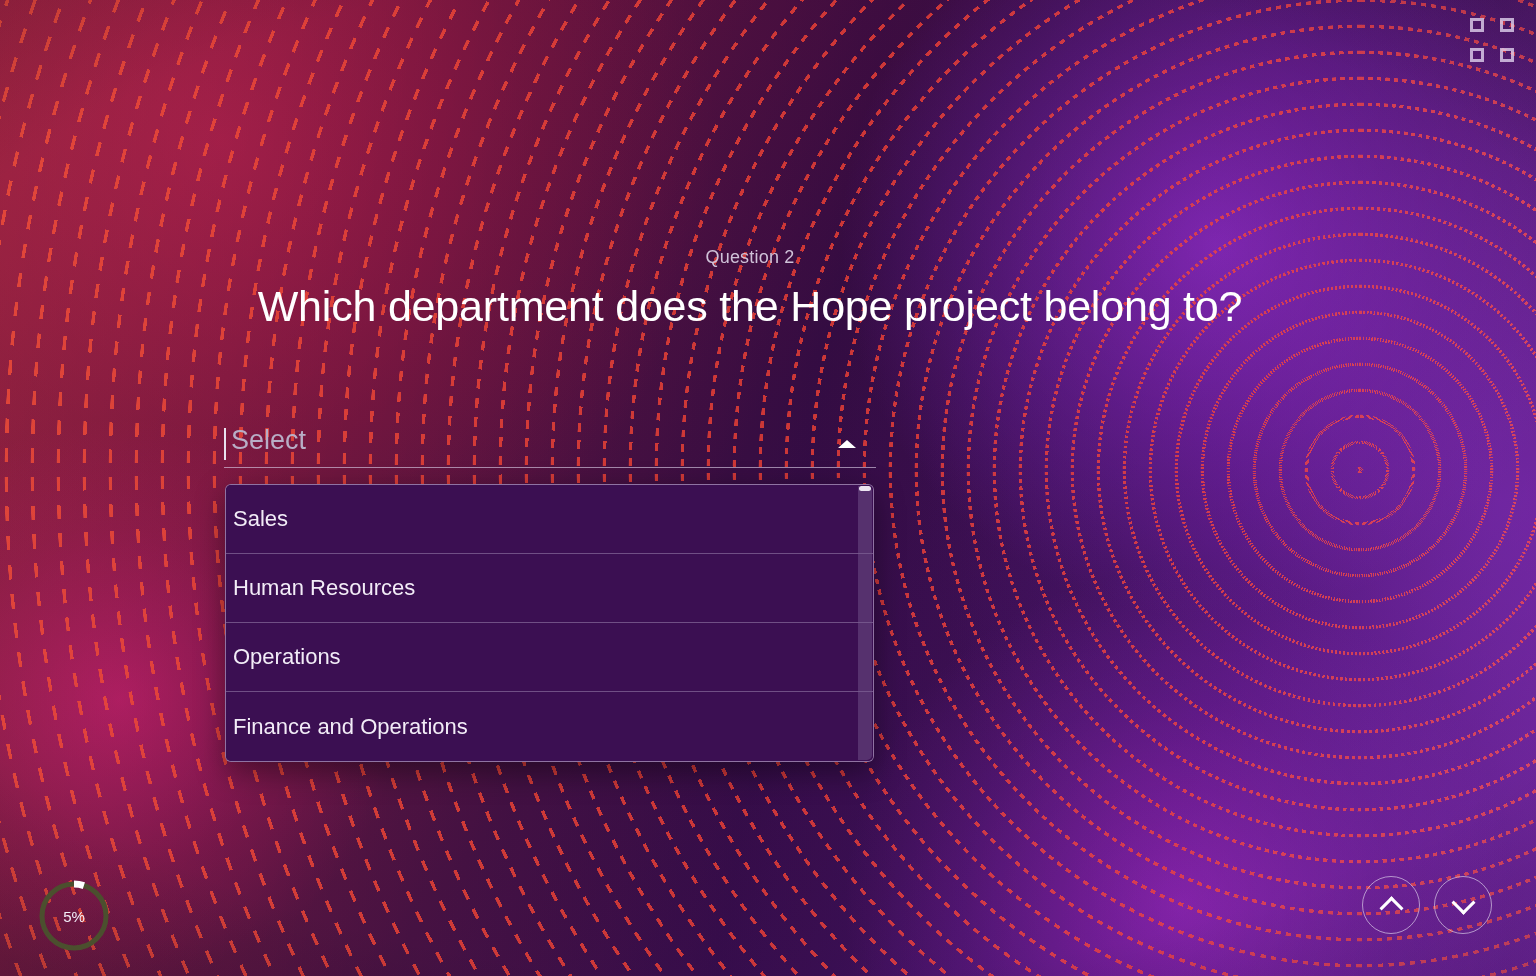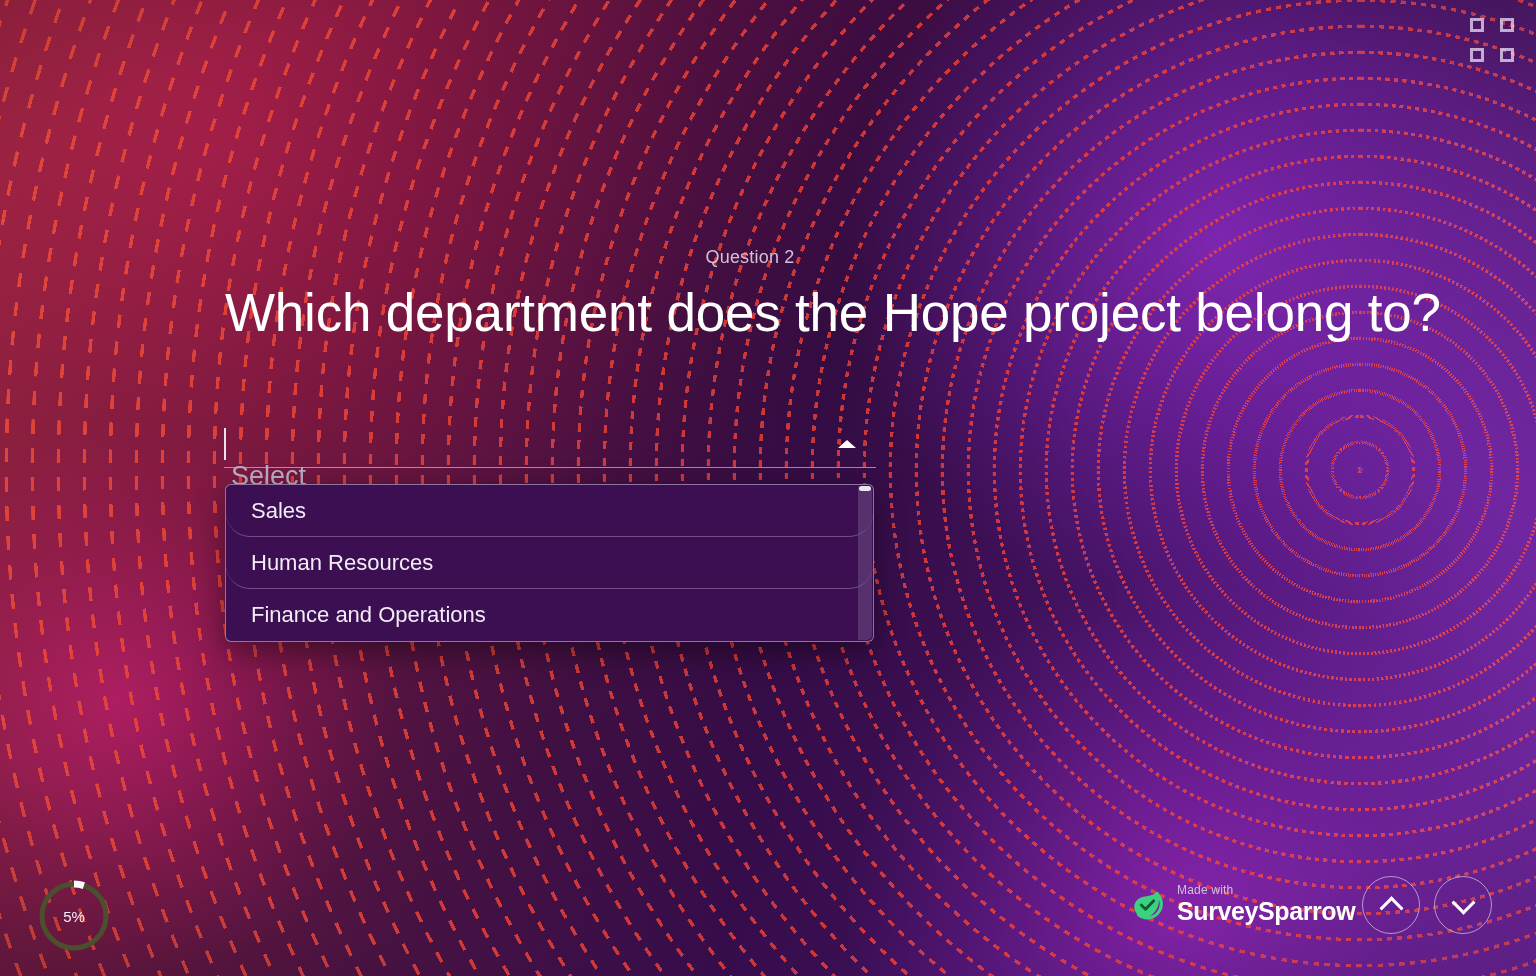--- a/index.html
+++ b/index.html
@@ -78,41 +78,41 @@
 
   
   .q-wrap { position:absolute; left:225px; top:247px; width:1050px;text-align:center; }
   .q-number {
     font-size:18px; letter-spacing:0.2px;
     color:#cfc2d8;
     font-weight:400;
   }
   .q-title {
     margin-top:14px;
-    font-size:53px; line-height:1.16;
+    font-size:43px; line-height:1.16;
     color:#ffffff; font-weight:400;
     letter-spacing:-0.2px;
     white-space:nowrap;
   }
 
   
   .select-field {
     position:absolute; left:224px; top:424px;
     width:652px; height:44px;
     border-bottom:1px solid rgba(222,210,235,0.62);
     cursor:text;
   }
   .caret {
     position:absolute; left:0; top:4px;
     width:1.5px; height:32px;
     background:#e9e2f0;
   }
   .select-placeholder {
     position:absolute; left:7px; top:1px;
-    font-size:27px; color:#b8aec6; font-weight:400;margin-top:36px;
+    font-size:27px; color:#b8aec6; font-weight:400;
   }
   .select-arrow {
     position:absolute; right:20px; top:16px;
     width:0; height:0;
     border-left:9px solid transparent;
     border-right:9px solid transparent;
     border-bottom:8px solid #ffffff;
     cursor:pointer;
   }
 
@@ -121,28 +121,27 @@
     position:absolute; left:225px; top:484px;
     width:649px;
     background:#3b0f52;
     border:1px solid rgba(214,198,228,0.55);
     border-radius:6px;
     overflow:hidden;
     box-shadow:0 10px 30px rgba(0,0,0,0.40);
   }
   .dd-list { list-style:none; }
   .dd-item {
-    height:52px;
+    height:69px;
     display:flex; align-items:center;
-    padding-left:25px;
+    padding-left:7px;
     font-size:22px; color:#f2ecf7; font-weight:400;
     border-bottom:1px solid rgba(200,185,218,0.38);
     cursor:pointer;
     background:#3b0f52;
-    border-radius:24px;
   }
   .dd-item:last-child { border-bottom:none; }
 
   .dd-scrollbar {
     position:absolute; top:1px; right:1px; bottom:1px;
     width:14px;
     background:rgba(120,90,145,0.45);
     border-radius:0 5px 5px 0;
     cursor:pointer;
   }
@@ -224,46 +223,36 @@
   <div class="select-field">
     <div class="caret"></div>
     <div class="select-placeholder">Select</div>
     <div class="select-arrow"></div>
   </div>
 
   <div class="dropdown">
     <ul class="dd-list">
       <li class="dd-item">Sales</li>
       <li class="dd-item">Human Resources</li>
+      <li class="dd-item">Operations</li>
       <li class="dd-item">Finance and Operations</li>
     </ul>
     <div class="dd-scrollbar">
       <div class="dd-thumb"></div>
     </div>
   </div>
 
   <div class="progress">
     <svg width="76" height="76" viewBox="0 0 76 76">
       <circle cx="38" cy="38" r="32" fill="none" stroke="#4b4f2e" stroke-width="5"></circle>
       <circle id="progress-fill" cx="38" cy="38" r="32" fill="none" stroke="#ffffff" stroke-width="7" stroke-linecap="butt" transform="rotate(-90 38 38)" stroke-dasharray="10.053096491487338 201.06192982974676"></circle>
     </svg>
     <div class="progress-label">5%</div>
   </div>
 
-  <div class="brand">
-    <svg class="brand-logo" viewBox="0 0 40 40">
-      <path d="M32 7 C34 17 32 27 24 32 C17 36 9 33 7 26 C5 19 10 13 18 12 C24 11 29 10 32 7 Z" fill="#3ad17f"></path>
-      <path d="M14 21 l4.5 4.5 L27 16.5" fill="none" stroke="#0b5c33" stroke-width="3" stroke-linecap="round" stroke-linejoin="round"></path>
-      <path d="M30 9 A13.5 13.5 0 1 1 11 31" fill="none" stroke="#3ad17f" stroke-width="3.4" stroke-linecap="round"></path>
-    </svg>
-    <div class="brand-text">
-      <div class="brand-made">Made with</div>
-      <div class="brand-name">SurveySparrow</div>
-    </div>
-  </div>
 
   <div class="nav-btns">
     <div class="nav-btn">
       <span class="chev chev-up"></span>
     </div>
     <div class="nav-btn">
       <span class="chev chev-down"></span>
     </div>
   </div>
 

